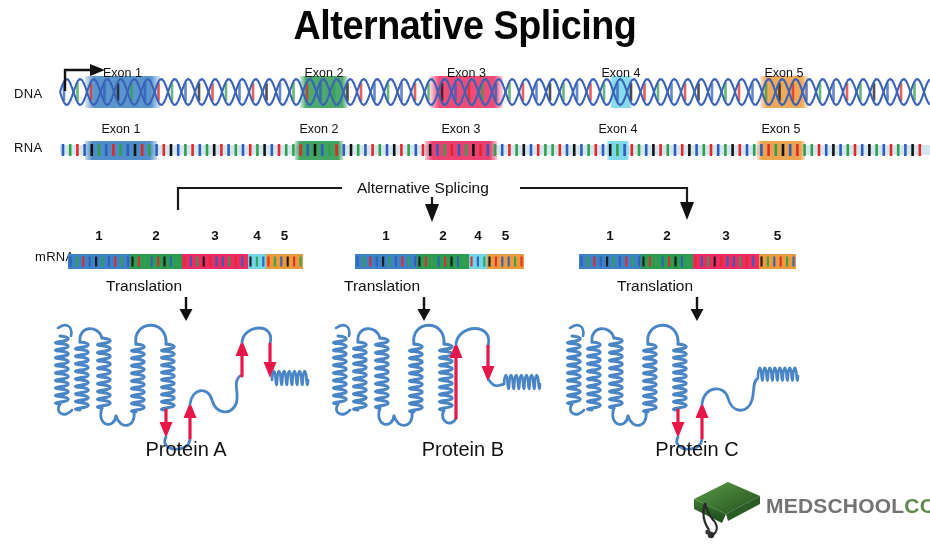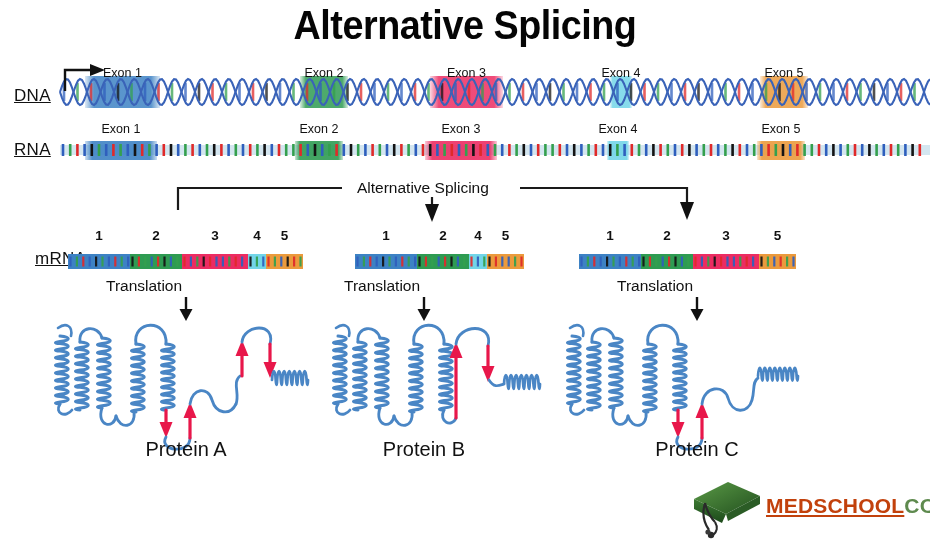--- a/index.html
+++ b/index.html
@@ -10,41 +10,41 @@
   }
   #stage{position:absolute;left:0;top:0;width:930px;height:544px;}
   .title{
     position:absolute;left:0;top:2px;width:930px;text-align:center;
     font-size:41px;font-weight:bold;color:#050505;
     font-family:"Liberation Sans Narrow","Liberation Sans",sans-serif;
     letter-spacing:-0.5px;
     transform:scaleX(0.92);transform-origin:center top;
   }
   .rowlabel{
-    position:absolute;font-size:17px;color:#111;letter-spacing:0.3px;text-decoration:underline;
+    position:absolute;font-size:13px;color:#111;letter-spacing:0.3px;
   }
   .exonlabel{
     position:absolute;font-size:12.5px;color:#111;text-align:center;white-space:nowrap;
   }
   .numlabel{
     position:absolute;font-size:13.5px;color:#111;text-align:center;font-weight:600;white-space:nowrap;
   }
   .caption{
     position:absolute;font-size:15.5px;color:#111;text-align:left;white-space:nowrap;
   }
   .splicelabel{
     position:absolute;font-size:15.5px;color:#111;white-space:nowrap;background:#fff;padding:0 5px;
   }
   .proteinlabel{
     position:absolute;font-size:20px;color:#111;text-align:center;white-space:nowrap;
   }
   svg{display:block;overflow:visible;}
   .logowrap{position:absolute;}
   .logotext{position:absolute;font-size:21px;font-weight:bold;letter-spacing:0.2px;white-space:nowrap;}
-  .logo-med{color:#c2410c;text-decoration:underline;}
+  .logo-med{color:#737373;}
   .logo-coach{color:#5e8a4e;}
 </style>
 </head>
 <body>
 
 <div id="stage">
 
   <div class="title">Alternative Splicing</div>
 
   <div class="rowlabel" style="left:14px;top:86px;">DNA</div>
@@ -580,21 +580,21 @@
           <path d="M126,92 L126,108" fill="none" stroke="#e8174a" stroke-width="3.2" stroke-linecap="round" stroke-linejoin="round"></path>
           <path d="M119.5,104 L126,120 L132.5,104 Z" fill="#e8174a"></path>
           <path d="M126,119 C118,133 150,137 150,120" fill="none" stroke="#4a86c5" stroke-width="2.8" stroke-linecap="round" stroke-linejoin="round"></path>
           <path d="M150,120 L150,96" fill="none" stroke="#e8174a" stroke-width="3.2" stroke-linecap="round" stroke-linejoin="round"></path>
           <path d="M143.5,100 L150,84 L156.5,100 Z" fill="#e8174a"></path>
           <path d="M150,86 C152,68 172,66 176,80 C180,96 196,96 200,82 C203,72 200,64 206,60" fill="none" stroke="#4a86c5" stroke-width="2.8" stroke-linecap="round" stroke-linejoin="round"></path>
           <path d="M206,58 C206.6,47 209.1,47 209.6,58 C210,64.05 210.9,64.05 211,58 C211.6,47 214.1,47 214.6,58 C215,64.05 215.9,64.05 216,58 C216.6,47 219.1,47 219.6,58 C220,64.05 220.9,64.05 221,58 C221.6,47 224.1,47 224.6,58 C225,64.05 225.9,64.05 226,58 C226.6,47 229.1,47 229.6,58 C230,64.05 230.9,64.05 231,58 C231.6,47 234.1,47 234.6,58 C235,64.05 235.9,64.05 236,58 C236.6,47 239.1,47 239.6,58 C240,64.05 240.9,64.05 241,58 C241.6,47 244.1,47 244.6,58 C245,64.05 245.9,64.05 246,58" fill="none" stroke="#4a86c5" stroke-width="2.7" stroke-linecap="round" stroke-linejoin="round"></path>
         </svg>
       </div>
       <div class="proteinlabel" style="left: 106px; top: 438px; width: 160px;">Protein A</div>
-      <div class="proteinlabel" style="left: 344px; top: 438px; width: 160px;">Protein B</div>
+      <div class="proteinlabel" style="left: 344px; top: 438px; width: 160px; text-align: right;">Protein B</div>
       <div class="proteinlabel" style="left: 617px; top: 438px; width: 160px;">Protein C</div>
     </div>
 
   <div class="logowrap" style="left:688px;top:477px;">
     <svg width="80" height="62" viewBox="0 0 80 62">
       <defs>
         <linearGradient id="capg" x1="0" y1="0" x2="1" y2="1">
           <stop offset="0%" stop-color="#5a9a46"></stop>
           <stop offset="100%" stop-color="#23511f"></stop>
         </linearGradient>

